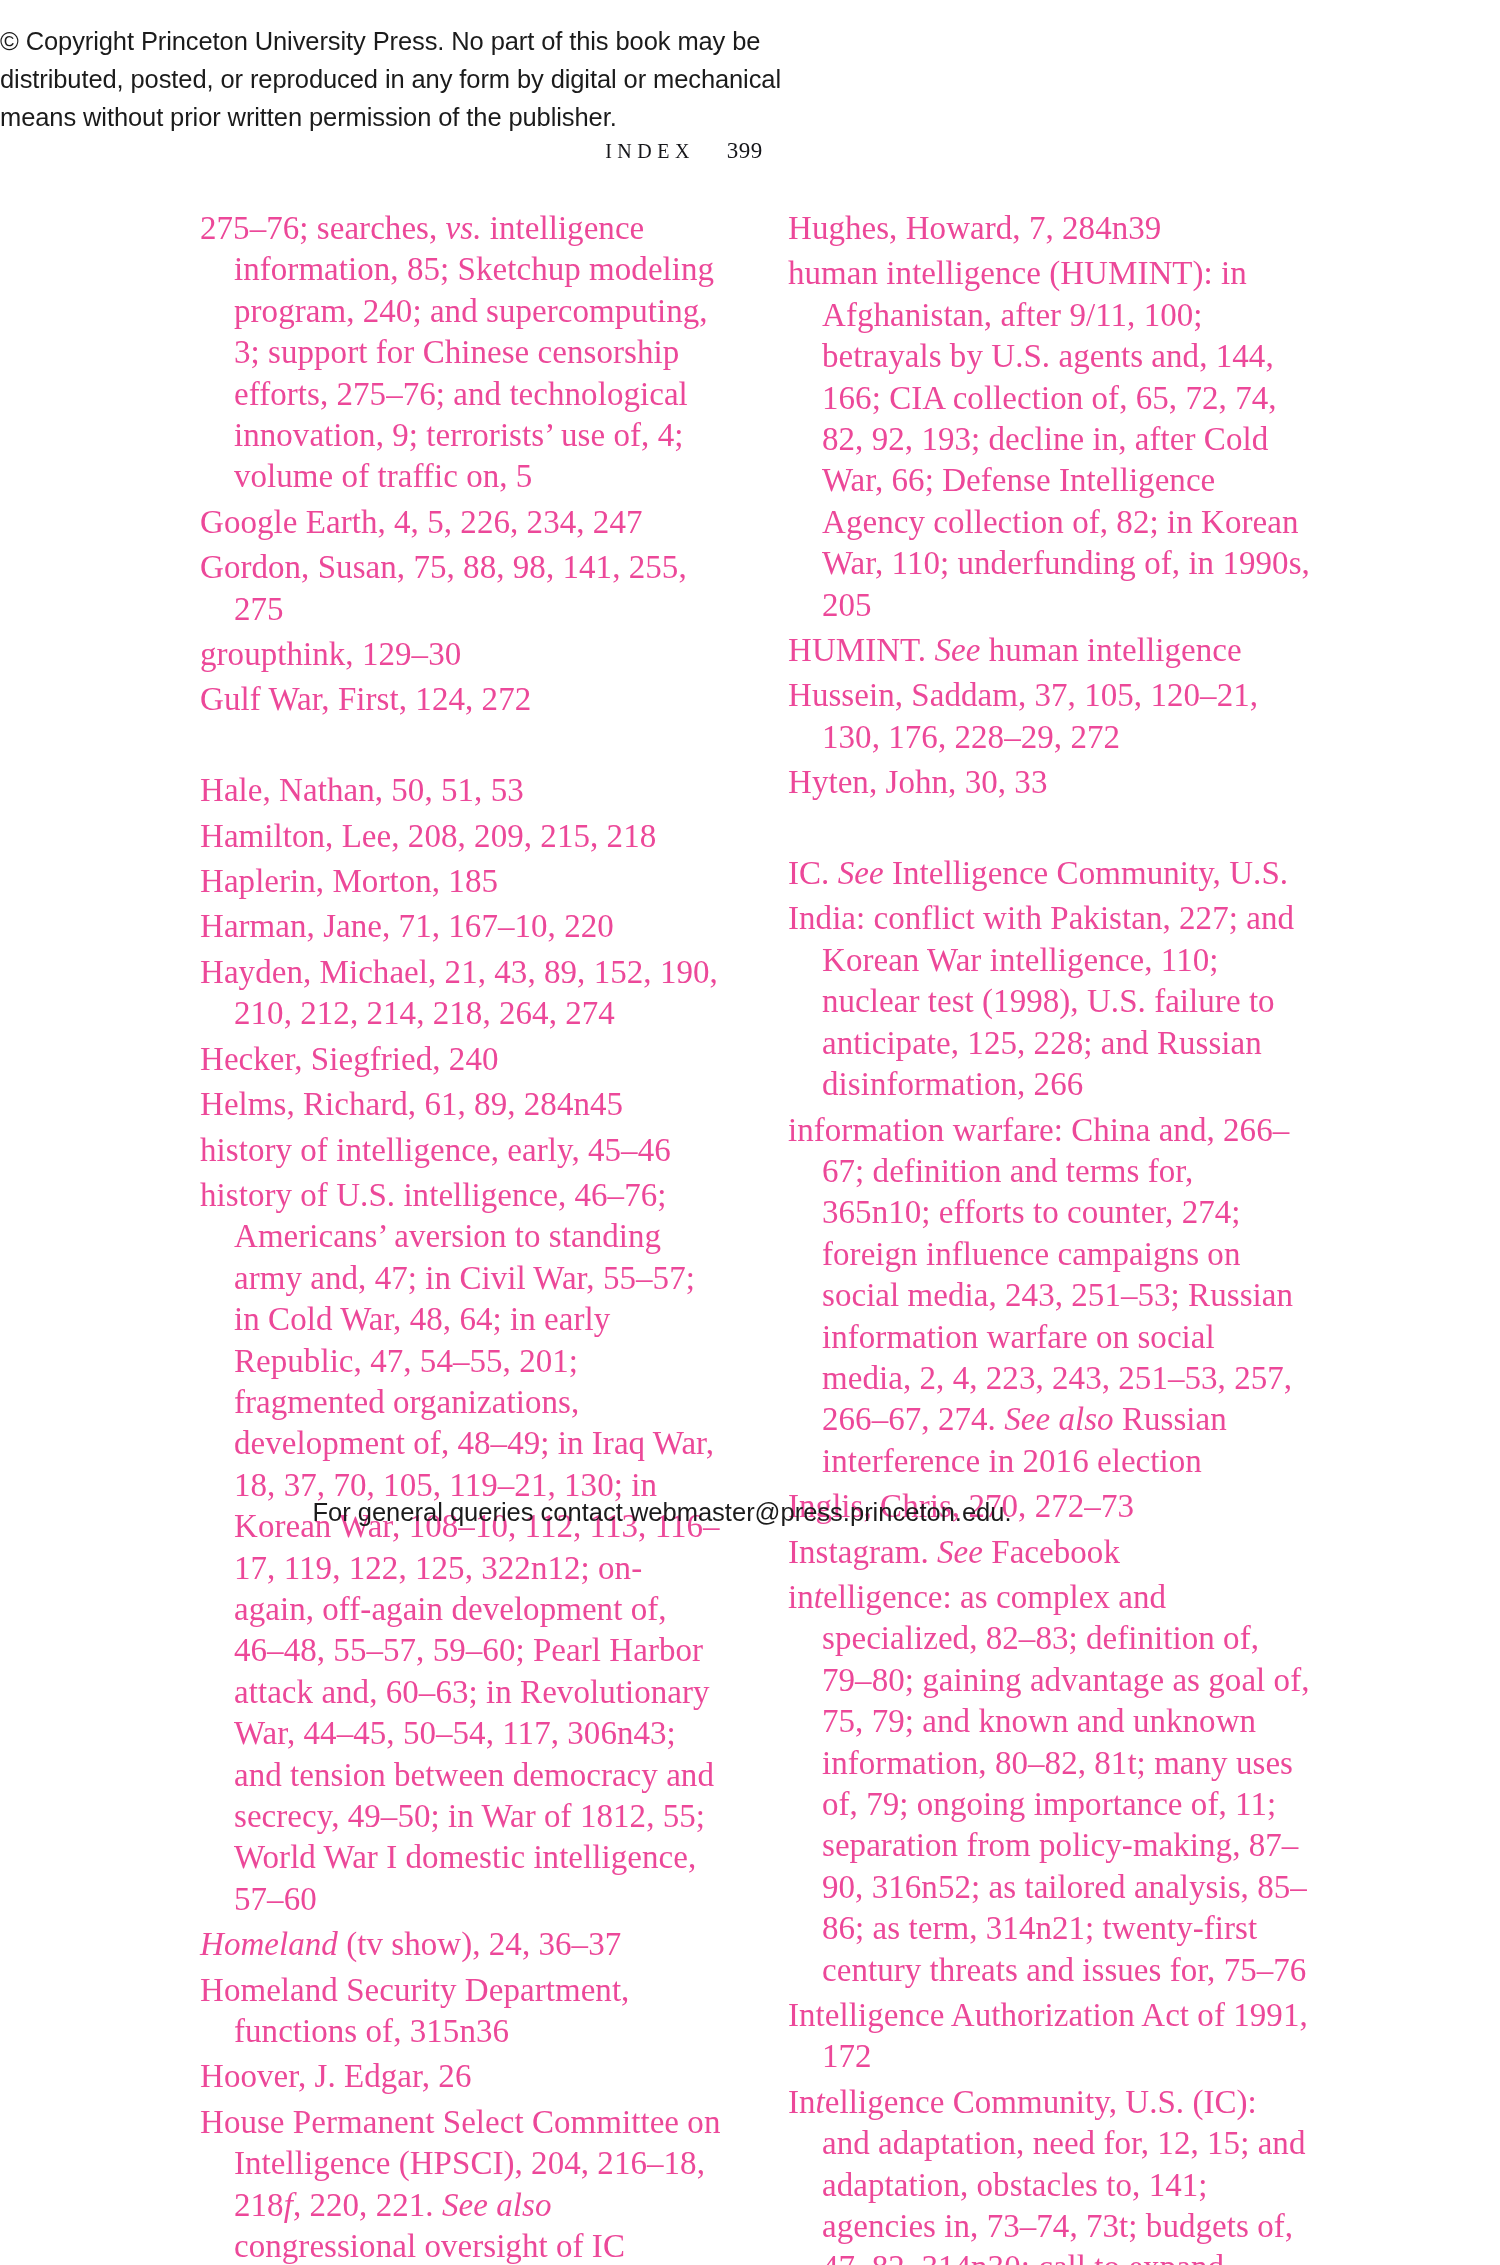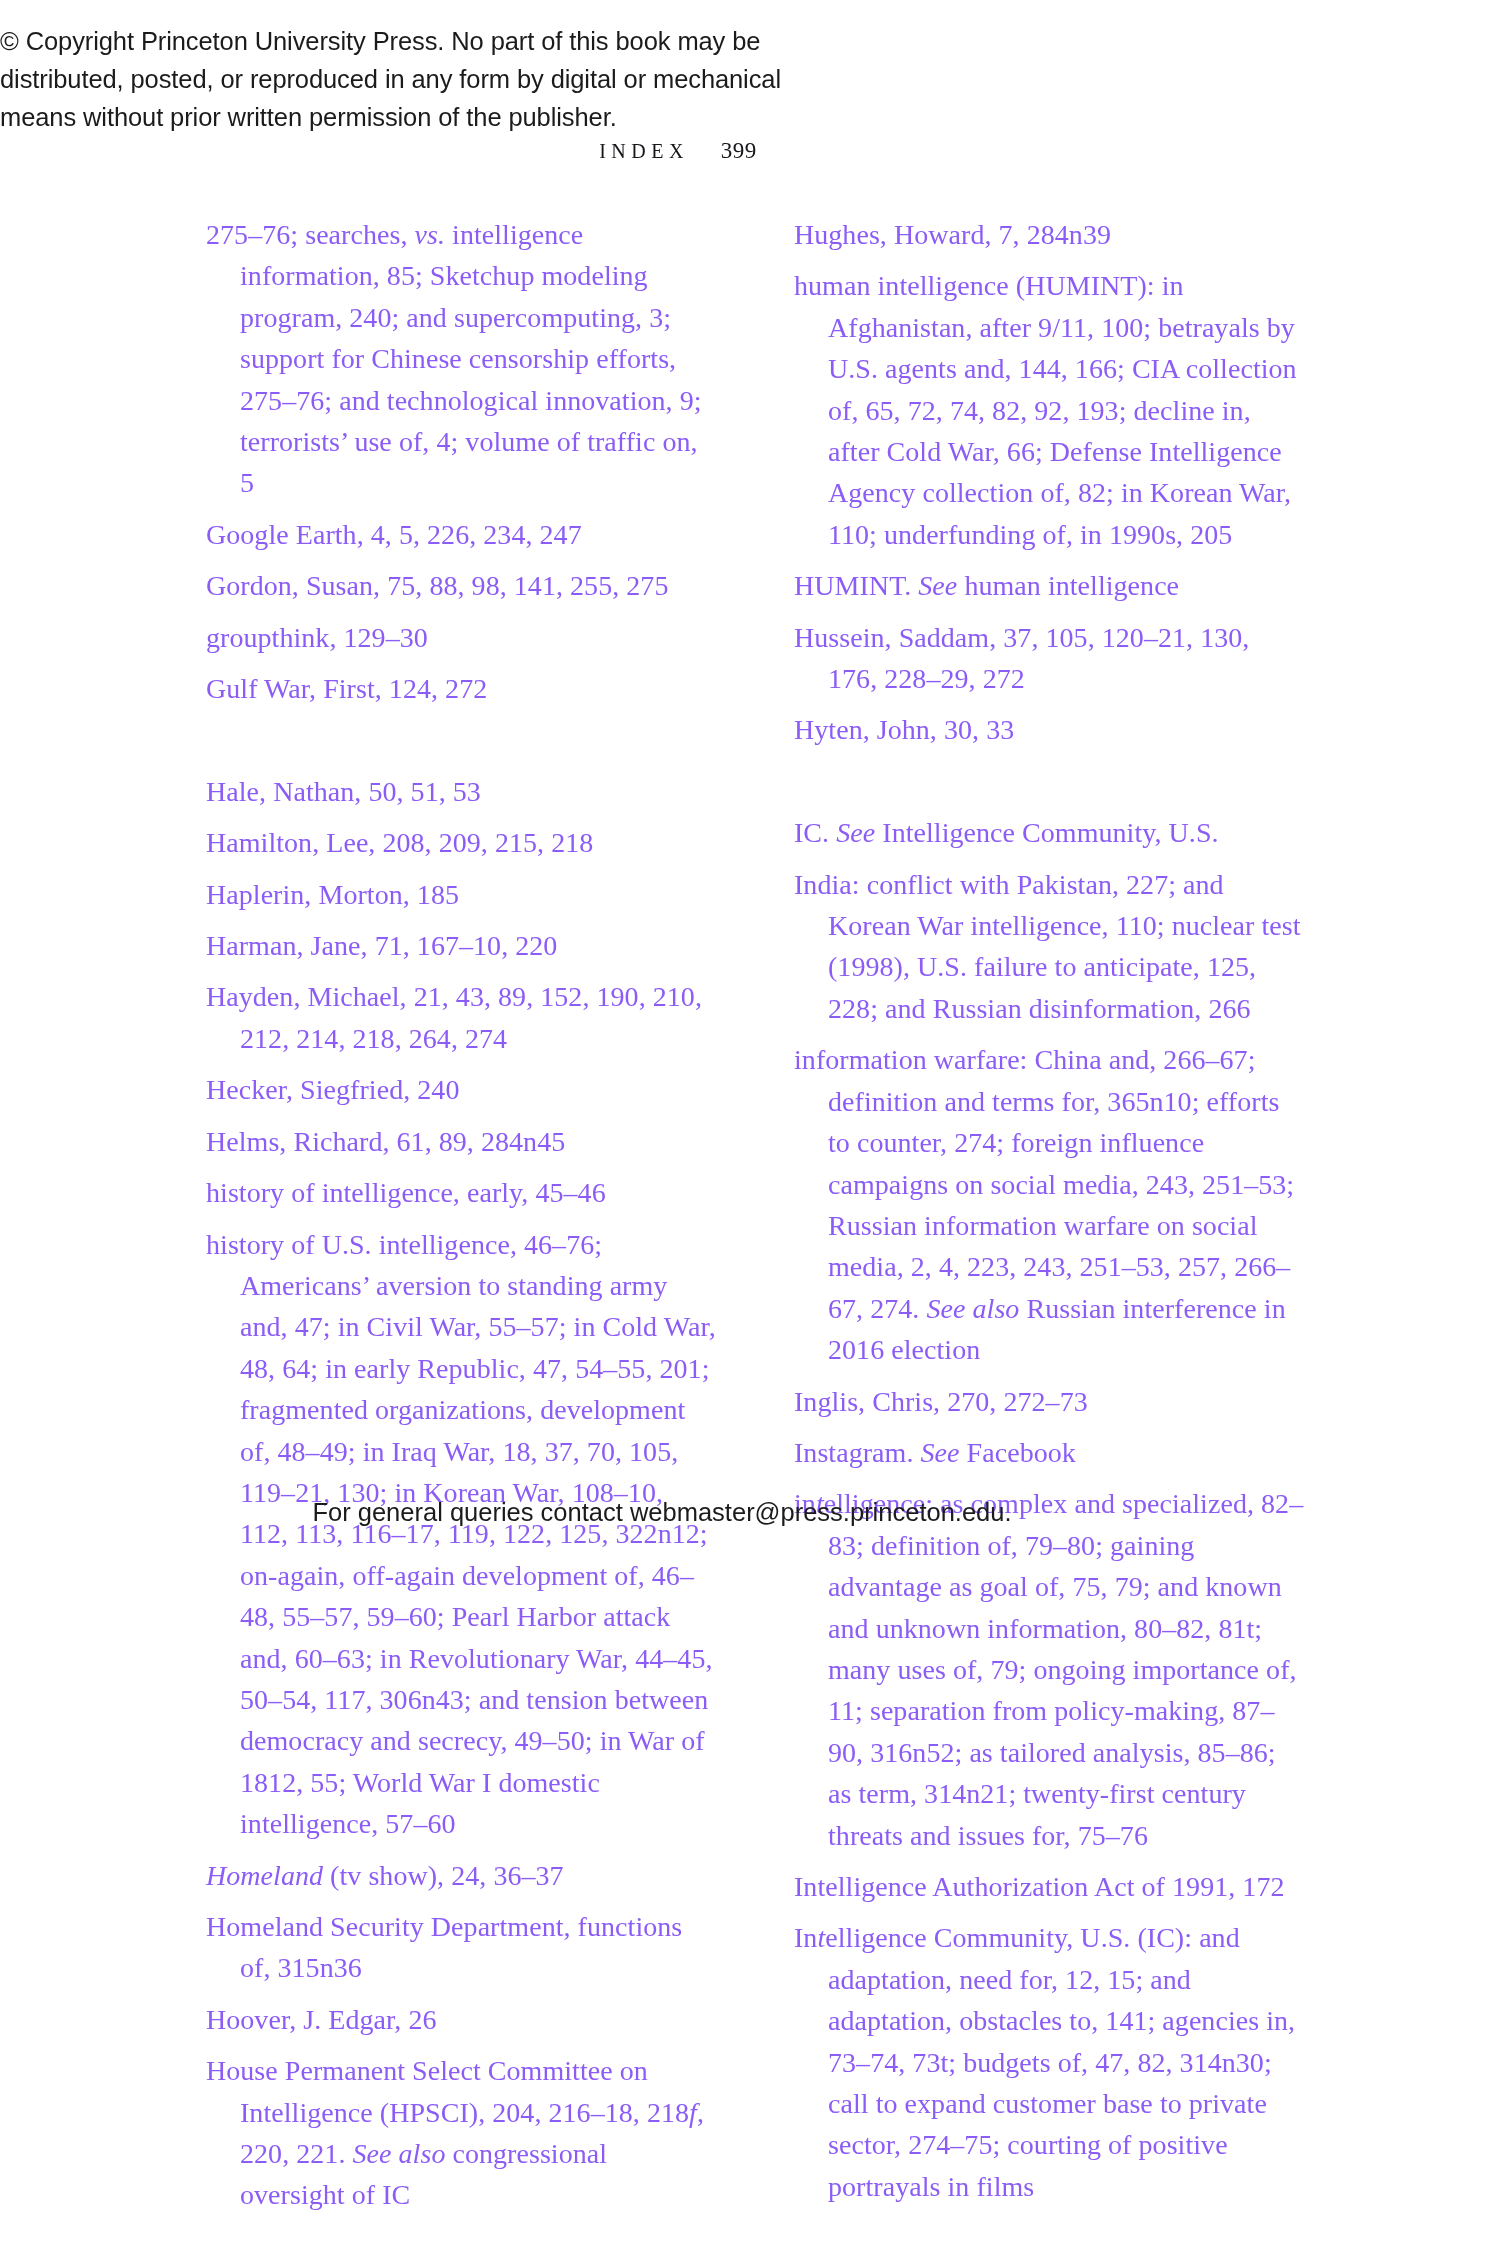--- a/index.html
+++ b/index.html
@@ -35,21 +35,21 @@
     letter-spacing: -0.1px;
   }
   .copyright .cline {
     display: block;
   }
 
   
   .running-head {
     position: absolute;
     top: 138px;
-    left: 12px;
+    left: 18px;
     width: 1332px;
     text-align: center;
     font-size: 21px;
     color: #16161a;
     font-family: Liberation Serif, serif;
   }
   .running-head .rh-label {
     letter-spacing: 5.5px;
     font-size: 20px;
   }
@@ -66,27 +66,27 @@
     left: 196px;
     width: 1118px;
     display: flex;
     gap: 58px;
   }
   .col {
     width: 530px;
   }
 
   .entry {
-    font-size: 28px;
+    font-size: 33px;
     line-height: 41.4px;
     text-indent: 0;
     padding-left: 34px;
     text-indent: -34px;
-    margin: 10px;
-    color: #8b5cf6;
+    margin: 4px;
+    color: #ec4899;
     letter-spacing: 0.05px;
   }
   .entry.continuation {
     
     padding-left: 34px;
     text-indent: -34px;
   }
   .gap {
     height: 41.4px;
   }

